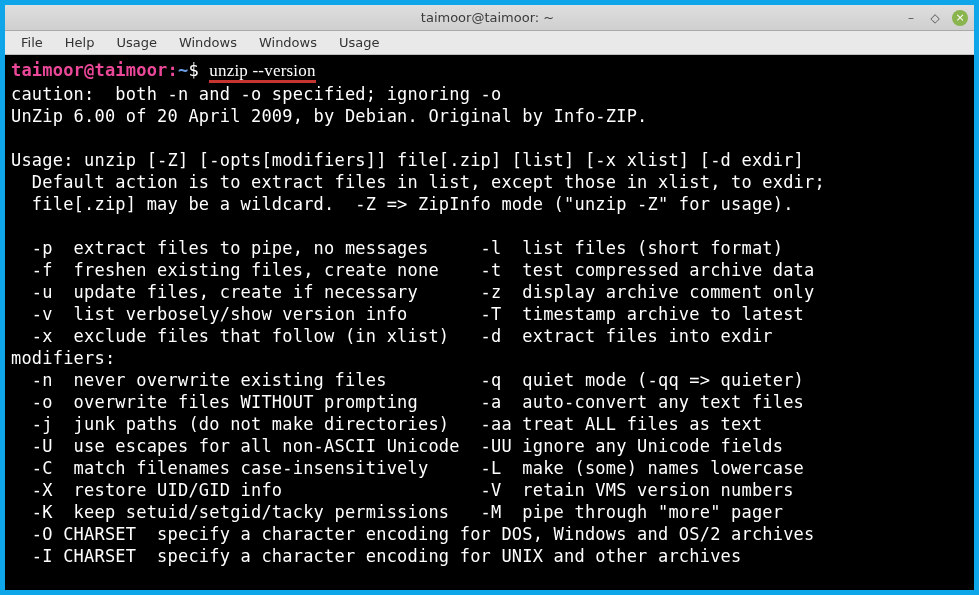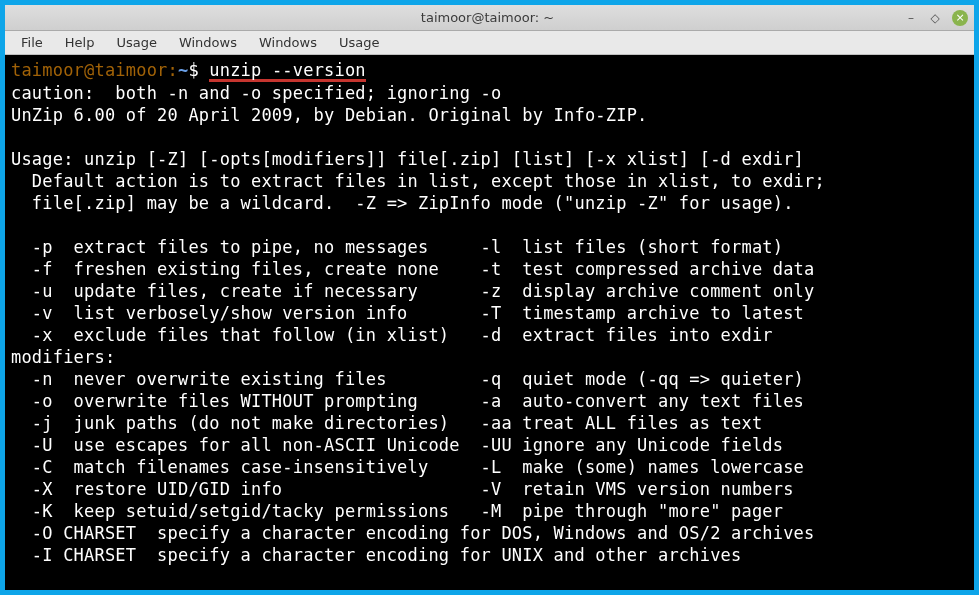--- a/index.html
+++ b/index.html
@@ -78,29 +78,30 @@
     background: #000;
     color: #fff;
     font-family: "DejaVu Sans Mono", "Courier New", monospace;
     font-size: 17px;
     line-height: 22px;
     padding: 4px 6px 2px 6px;
     white-space: pre;
     overflow: hidden;
     letter-spacing: 0.2px;
   }
-  .prompt-user { color: #a16207; font-weight: normal; }
+  .prompt-user { color: #ec4899; font-weight: bold; }
   .prompt-path { color: #6a9fe6; font-weight: bold; }
   .prompt-dollar { color: #ffffff; }
   .cmd { color: #ffffff; position: relative; }
   .underline-red {
     border-bottom: 3px solid #c6352f;
     padding-bottom: 0px;
     display: inline-block;
     line-height: 18px;
+    font-family: Liberation Serif, serif;
   }
   .out { color: #fff; }
 </style>
 </head>
 <body>
 
 <div class="window">
 
   <div class="titlebar">
     <div style="width:60px"></div>

